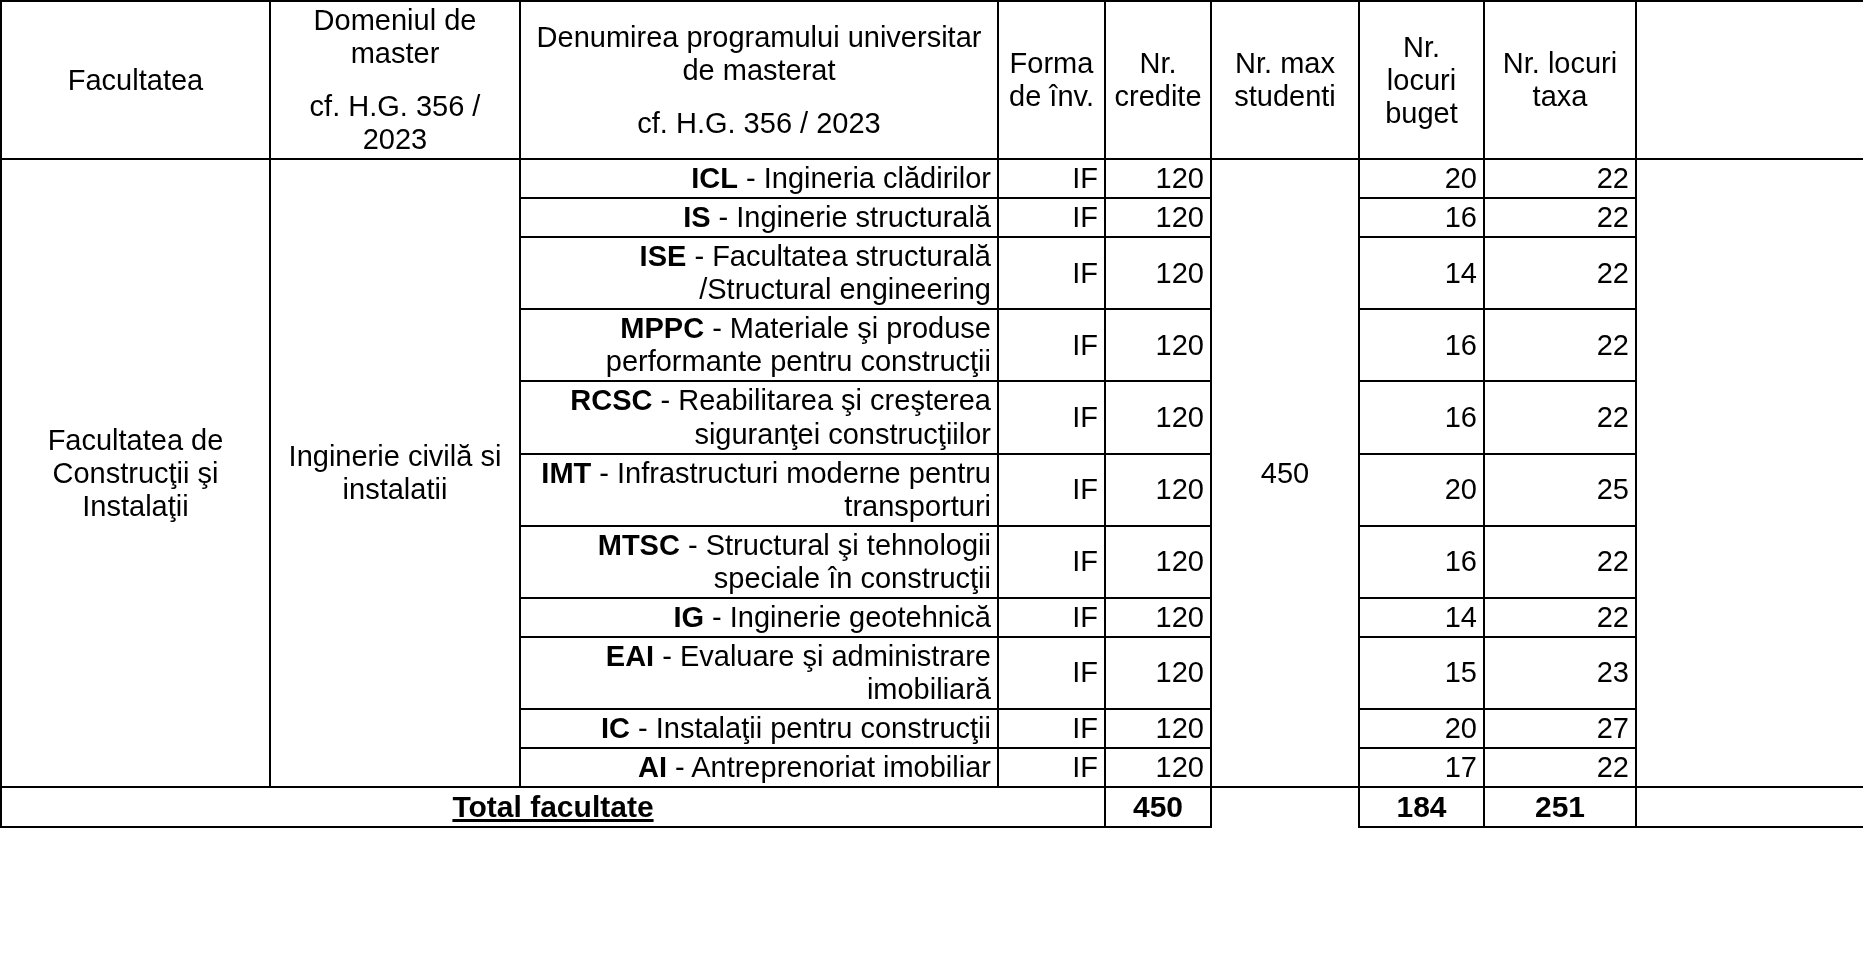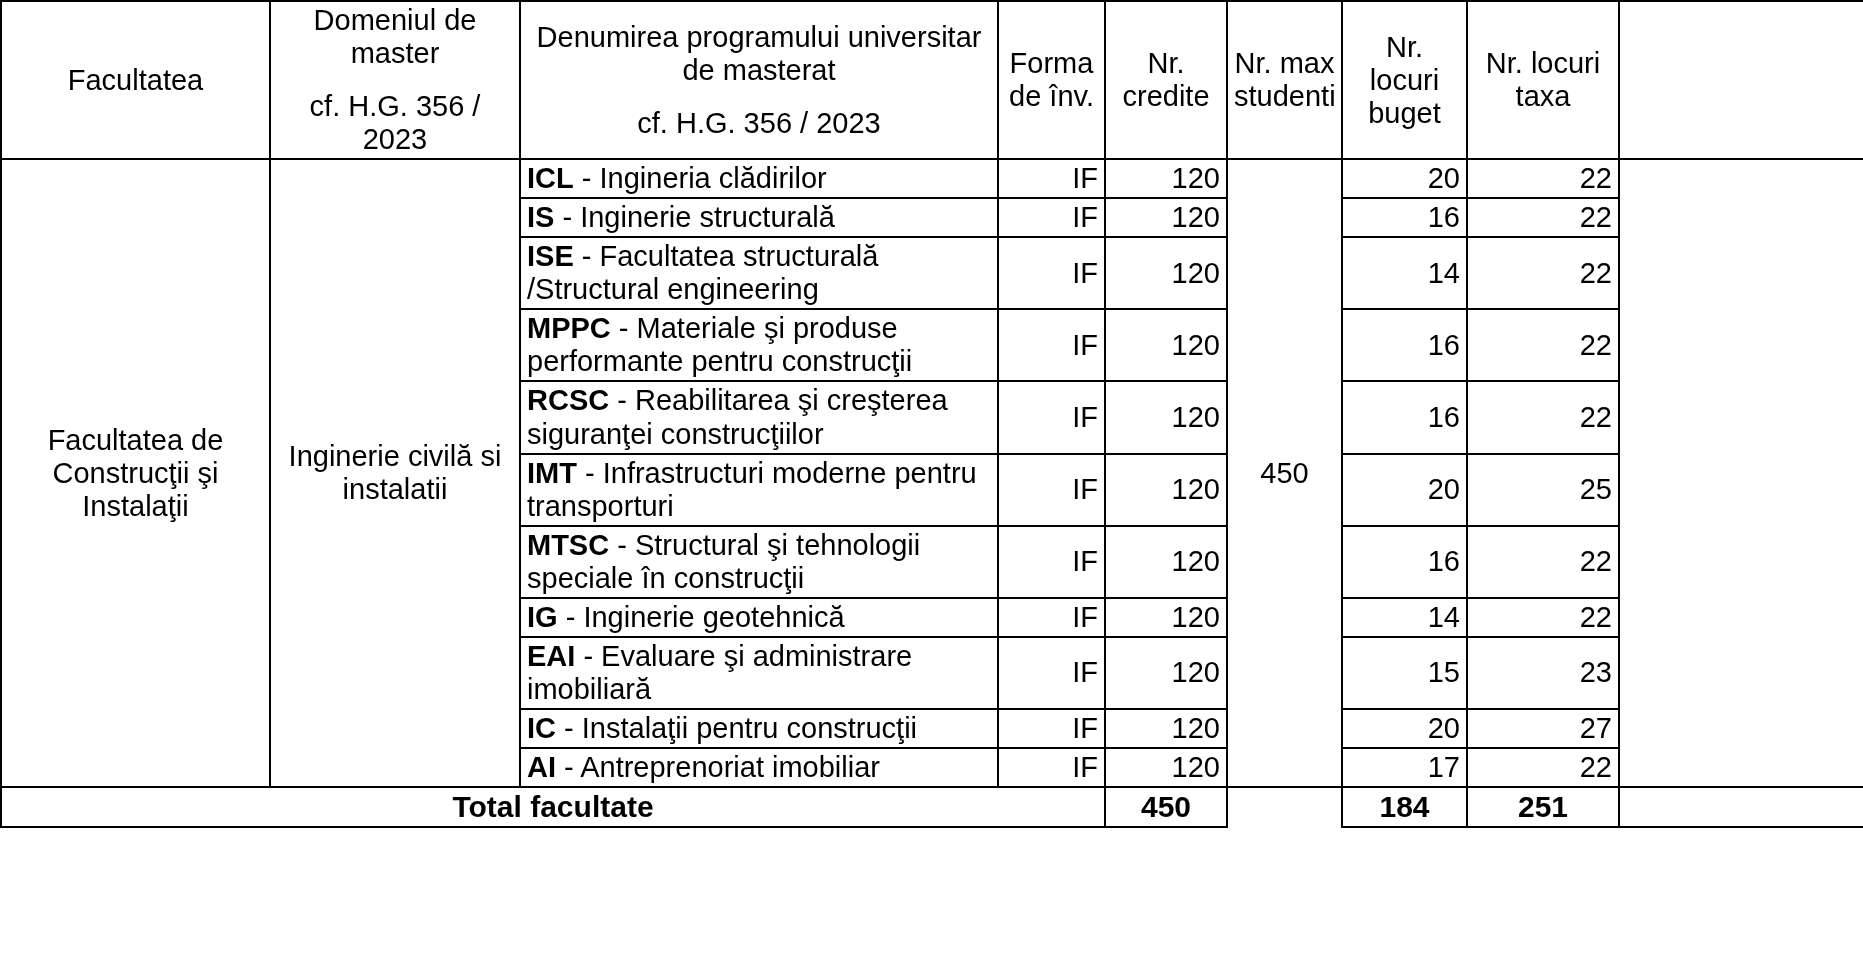--- a/index.html
+++ b/index.html
@@ -42,22 +42,22 @@
     text-align: center;
     font-weight: bold;
     font-size: 27px;
     line-height: 1.18;
     padding: 6px 6px;
   }
   th.h-facultatea   { width: 269px; }
   th.h-domeniu      { width: 250px; margin-left: 16px; }
   th.h-program      { width: 478px; }
   th.h-forma        { width: 107px; }
-  th.h-credite      { width: 122px; }
-  th.h-maxstud      { width: 115px; }
+  th.h-credite      { width: 106px; }
+  th.h-maxstud      { width: 148px; }
   th.h-buget        { width: 125px; }
   th.h-taxa         { width: 152px; }
   th.h-tail         { width: 300px; border-top: none; border-right: none;
                       border-bottom: none; border-left: none; }
   .hdr-stack {
     display: flex;
     flex-direction: column;
     justify-content: center;
     min-height: 112px;
   }
@@ -71,41 +71,42 @@
     font-weight: bold;
     font-size: 30px;
     line-height: 1.22;
   }
   td.c-domain {
     text-align: center;
     font-size: 29px;
     line-height: 1.22;
   }
   td.c-program {
-    text-align: left;
+    text-align: right;
     padding-left: 10px;
     font-size: 29px;
   }
   td.c-program .code { font-weight: bold; }
   td.c-center {
     text-align: right;
   }
   td.c-maxstud {
     text-align: center;
     font-size: 30px;
   }
   
   tr.total-row td {
     font-weight: bold;
     font-size: 30px;
     text-align: center;
   }
   td.total-label {
     text-align: right;
     padding-right: 10px;
+    text-decoration: underline;
   }
   td.tail-cell {
     border-top: none;
     border-right: none;
     border-bottom: none;
     border-left: none;
   }
 </style>
 </head>
 <body>

